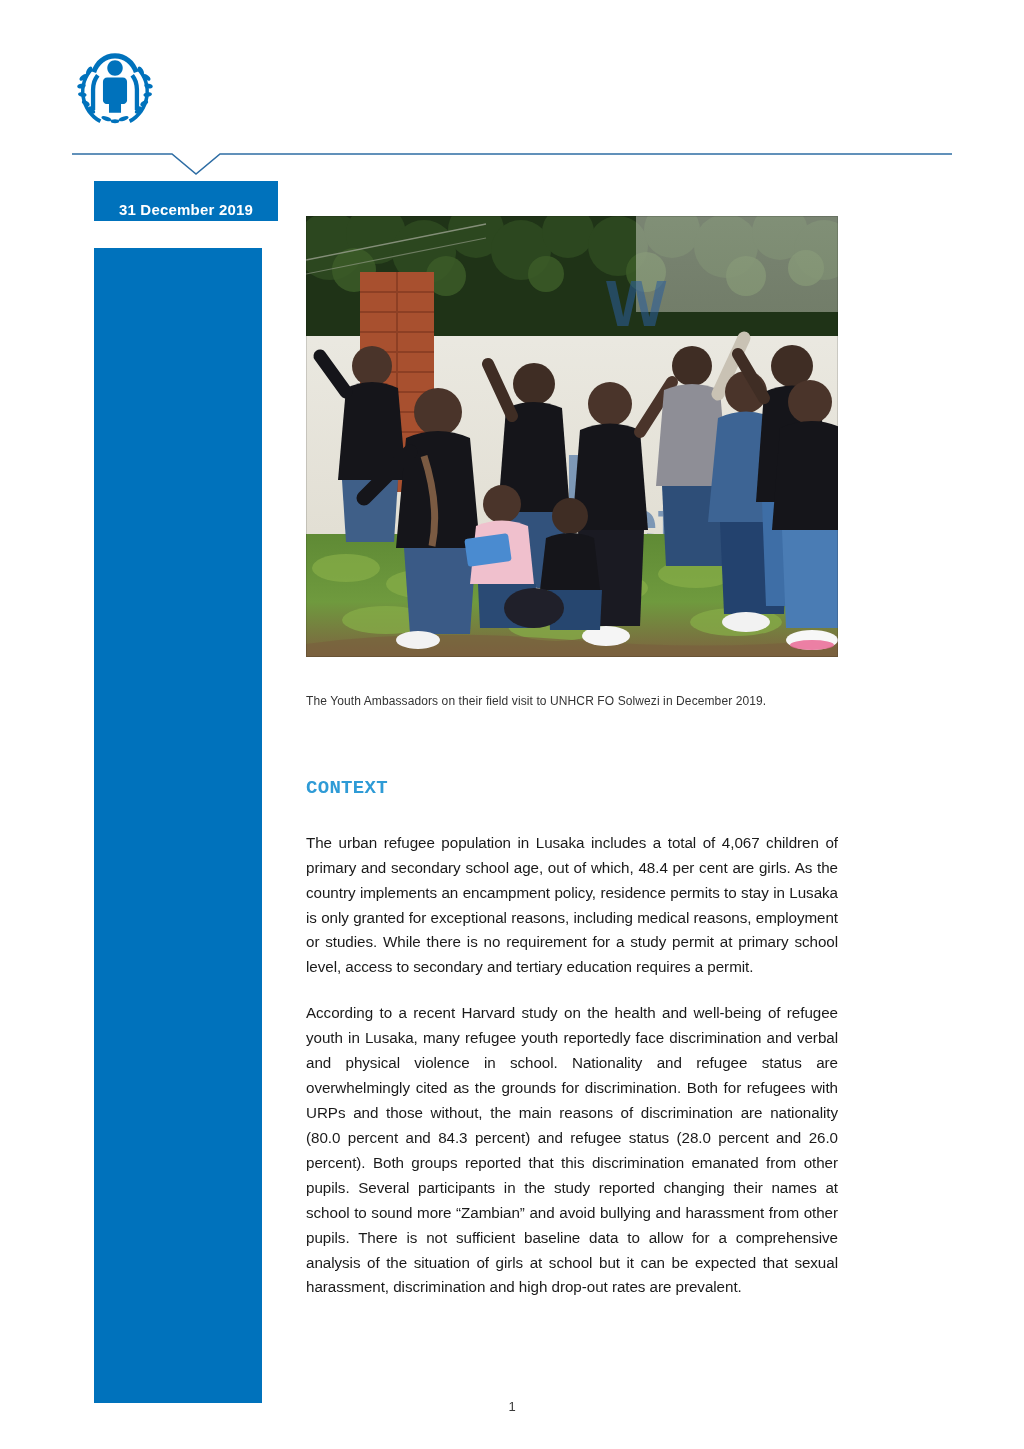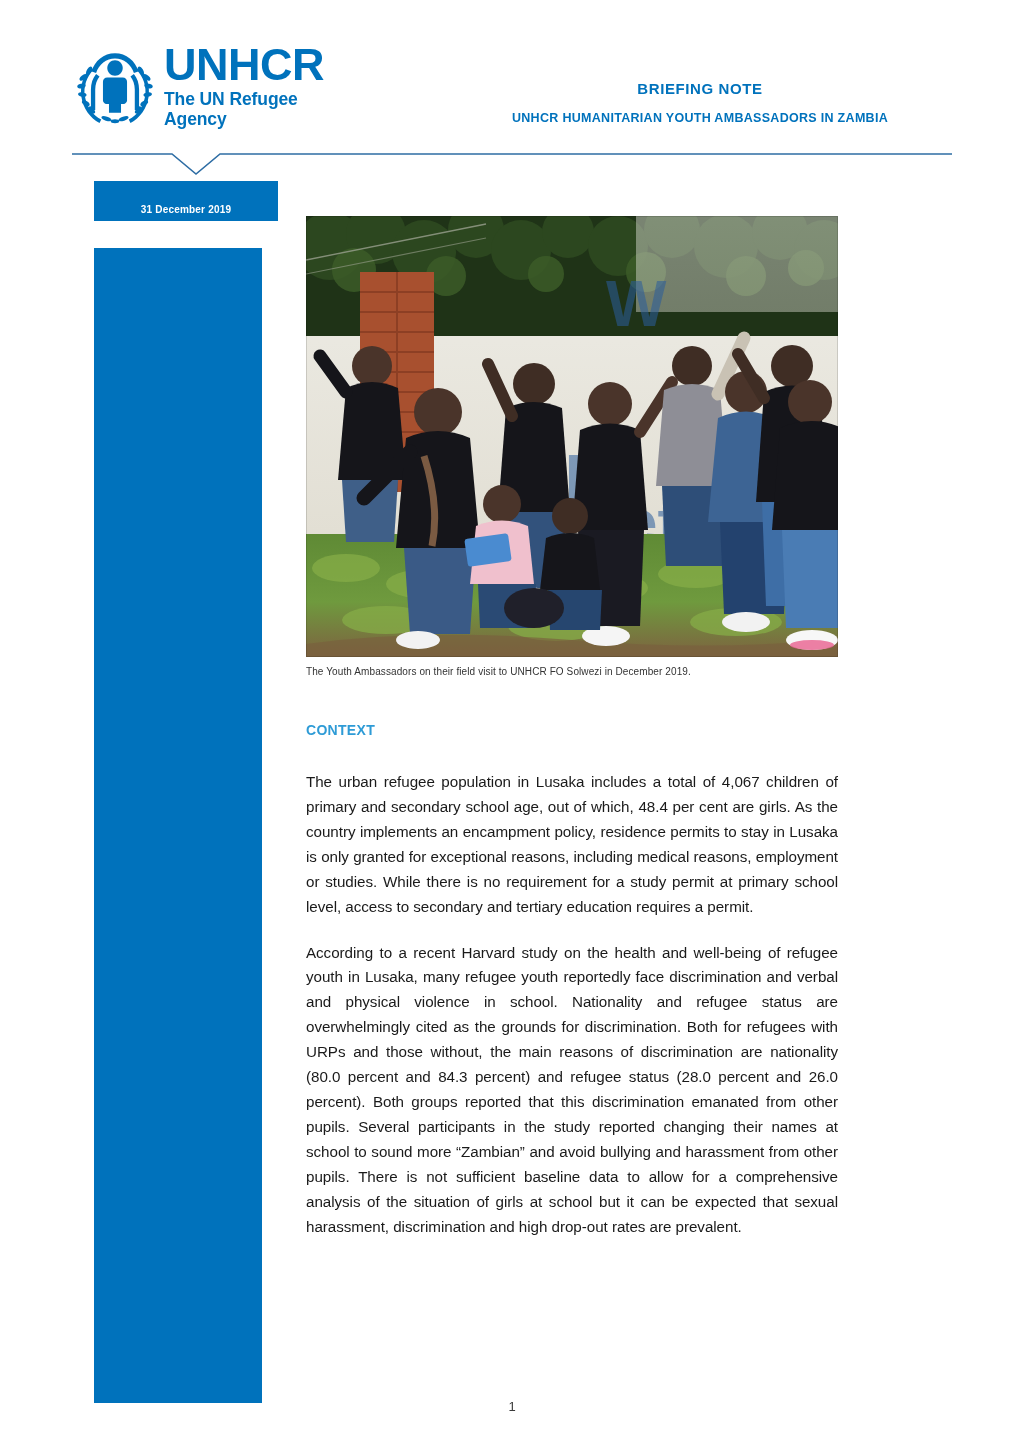--- a/index.html
+++ b/index.html
@@ -110,21 +110,21 @@
     height: 40px;
     background: #0072BC;
     display: flex;
     align-items: center;
     justify-content: center;
   }
 
   .date-badge-text {
     font-family: "Liberation Sans", sans-serif;
     font-weight: bold;
-    font-size: 10px;
+    font-size: 15px;
     color: #ffffff;
     letter-spacing: 0.2px;
     margin-top: 16px;
   }
 
   .sidebar-bar {
     position: absolute;
     left: 94px; top: 248px;
     width: 168px;
     height: 1155px;
@@ -142,33 +142,33 @@
     position: relative;
     width: 532px;
     height: 441px;
     overflow: hidden;
     background: #6f7f55;
   }
 
   .photo-frame svg { display: block; }
 
   .photo-caption {
-    margin-top: 8px;
-    font-family: "Liberation Sans", sans-serif;
-    font-size: 10px;
+    margin-top: 36px;
+    font-family: "Liberation Sans", sans-serif;
+    font-size: 12px;
     color: #333333;
     line-height: 1.4;
     letter-spacing: 0.1px;
   }
 
   .section-heading {
-    margin-top: 43px;
-    font-family: Liberation Sans, sans-serif;
-    font-weight: bold;
-    font-size: 14px;
+    margin-top: 67px;
+    font-family: Liberation Mono, monospace;
+    font-weight: bold;
+    font-size: 19px;
     color: #2E9BD6;
     letter-spacing: 0.3px;
   }
 
   .body-text {
     margin-top: 32px;
     font-family: "Liberation Sans", sans-serif;
     font-size: 15.2px;
     line-height: 1.64;
     color: #1a1a1a;
@@ -227,30 +227,22 @@
             <ellipse cx="84" cy="70" rx="5" ry="2.6" transform="rotate(-32 84 70)"></ellipse>
             <ellipse cx="77" cy="78" rx="5" ry="2.6" transform="rotate(-50 77 78)"></ellipse>
             <ellipse cx="80" cy="32" rx="5" ry="2.6" transform="rotate(58 80 32)"></ellipse>
 
             <ellipse cx="40" cy="88" rx="6" ry="2.4" transform="rotate(18 40 88)"></ellipse>
             <ellipse cx="60" cy="88" rx="6" ry="2.4" transform="rotate(-18 60 88)"></ellipse>
             <ellipse cx="50" cy="91" rx="5" ry="2.2"></ellipse>
           </g>
         </svg>
       </span>
-      <span class="logo-text">
-        <span class="logo-word">UNHCR</span>
-        <span class="logo-tagline">The UN Refugee Agency</span>
-      </span>
     </div>
 
-    <div class="header-titles">
-      <div class="doc-kind">BRIEFING NOTE</div>
-      <div class="doc-subject">UNHCR HUMANITARIAN YOUTH AMBASSADORS IN ZAMBIA</div>
-    </div>
 
     <div class="header-rule">
       <svg width="880" height="26" viewBox="0 0 880 26" aria-hidden="true">
         <path d="M0 2 L100 2 L124 22 L148 2 L880 2" fill="none" stroke="#2E6DA4" stroke-width="1.6"></path>
       </svg>
     </div>
   </div>
 
   <div class="date-badge">
     <span class="date-badge-text">31 December 2019</span>

